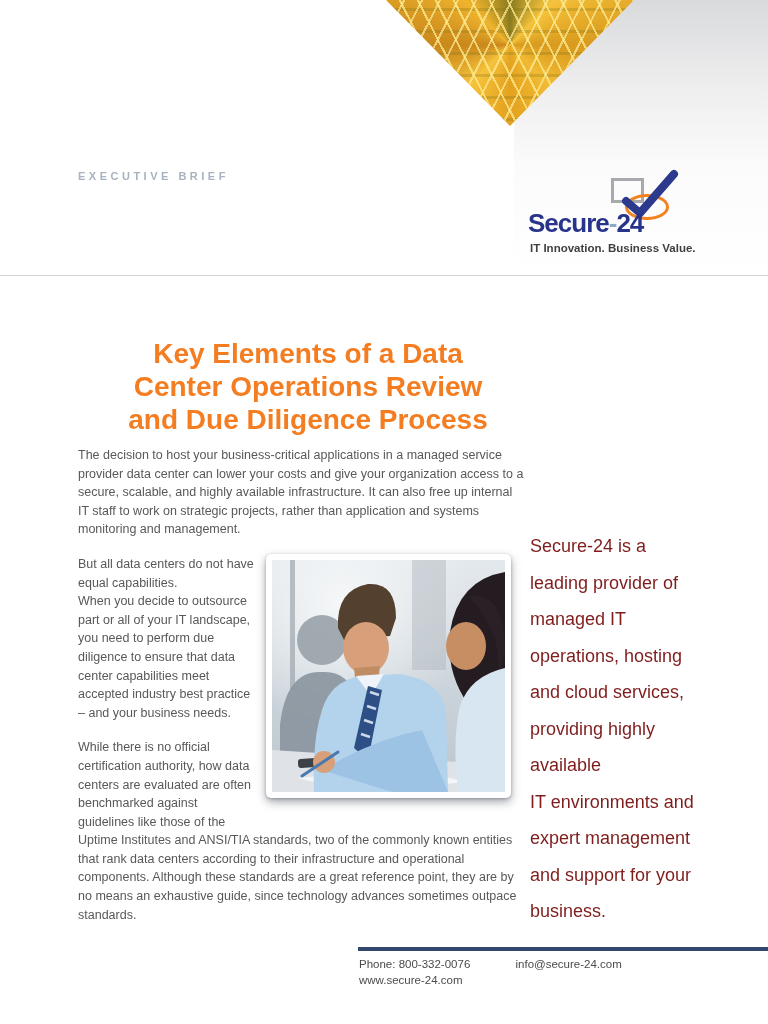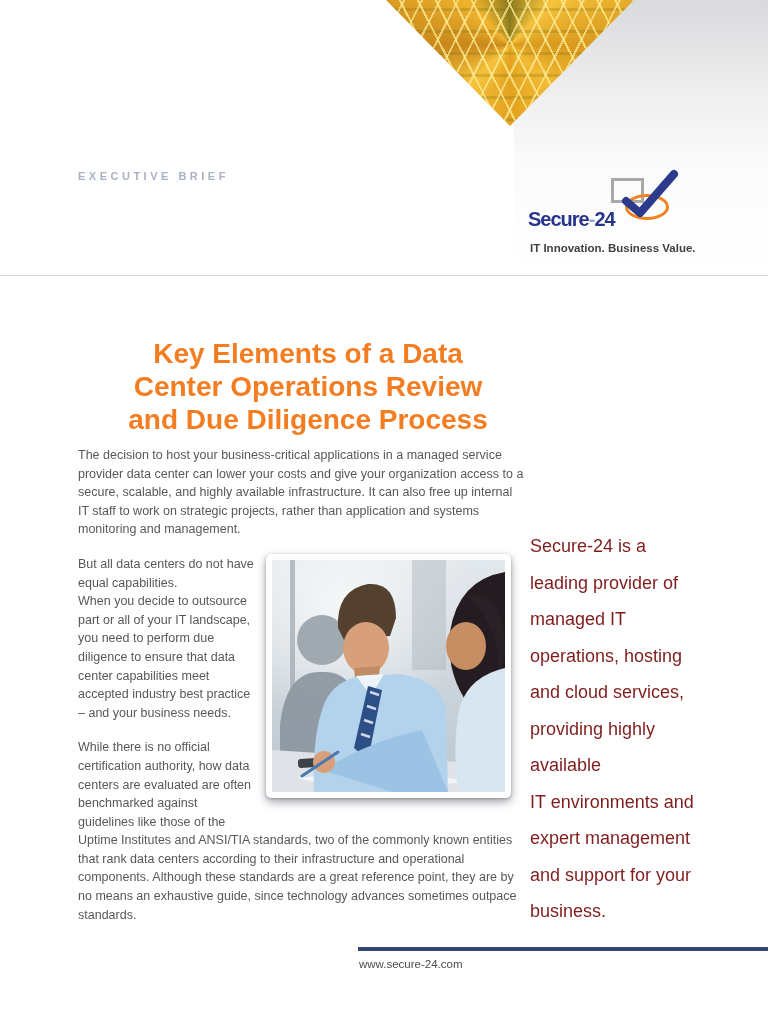--- a/index.html
+++ b/index.html
@@ -26,21 +26,21 @@
   .doc-title{position:absolute;left:77px;top:190px;font-size:27px;line-height:31px;
     color:#ffffff;white-space:pre-line;font-weight:400;letter-spacing:.2px;}
 
   
   .logo{position:absolute;left:514px;top:0;width:254px;height:275px;}
   .logo-square{position:absolute;left:97px;top:178px;width:27px;height:19px;
     border:3px solid #a7a9ac;background:transparent;}
   .logo-ellipse{position:absolute;left:111px;top:194px;width:38px;height:20px;
     border:3.5px solid #f58220;border-radius:50%;}
   .logo-check{position:absolute;left:104px;top:168px;}
-  .wordmark{position:absolute;left:14px;top:208px;font-size:20px;font-weight:bold;
+  .wordmark{position:absolute;left:14px;top:208px;font-size:26px;font-weight:bold;
     color:#28348b;letter-spacing:-1px;}
   .wordmark .hy{color:#8fa8cc;font-weight:bold;}
   .tagline{position:absolute;left:16px;top:242px;font-size:11.5px;font-weight:bold;
     color:#3e3f41;}
 
   
   .article-heading{position:absolute;left:78px;top:318px;width:460px;
     font-size:28px;line-height:33px;font-weight:bold;color:#f47d21;white-space:pre-line;text-align:center;}
   .main-col{position:absolute;left:78px;top:430px;width:446px;
     font-size:12.5px;line-height:18.6px;color:#57585a;}
@@ -149,14 +149,19 @@
 and cloud services,
 providing highly
 available
 IT environments and
 expert management
 and support for your
 business.</div>
 
 <div class="footer-rule"></div>
 <div class="footer-text">
+  <div>
+    <span>Phone:</span>
+    <span>800-332-0076</span>
+    <span class="email">info@secure-24.com</span>
+  </div>
   <div>www.secure-24.com</div>
 </div>
 
 </body></html>

